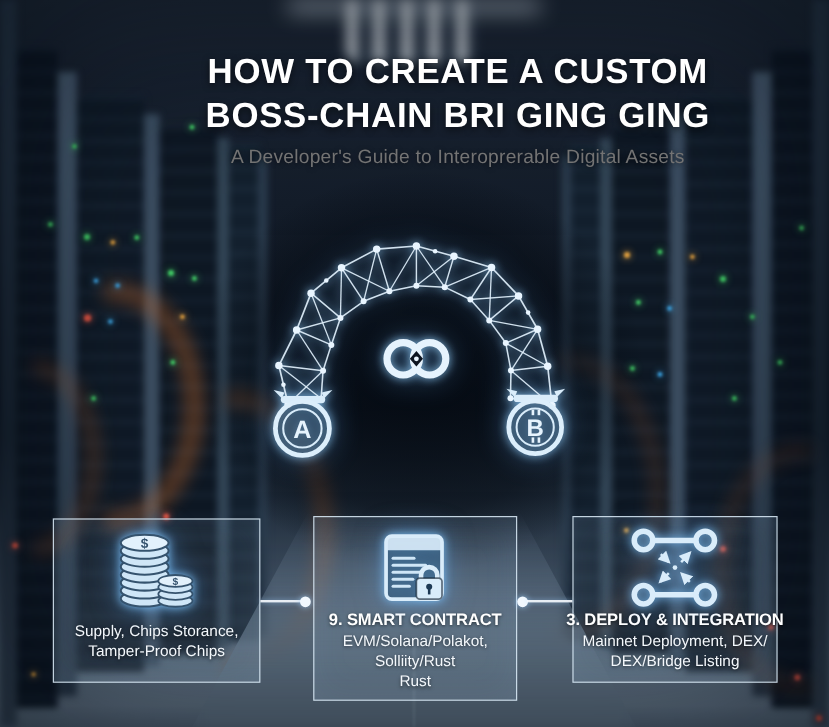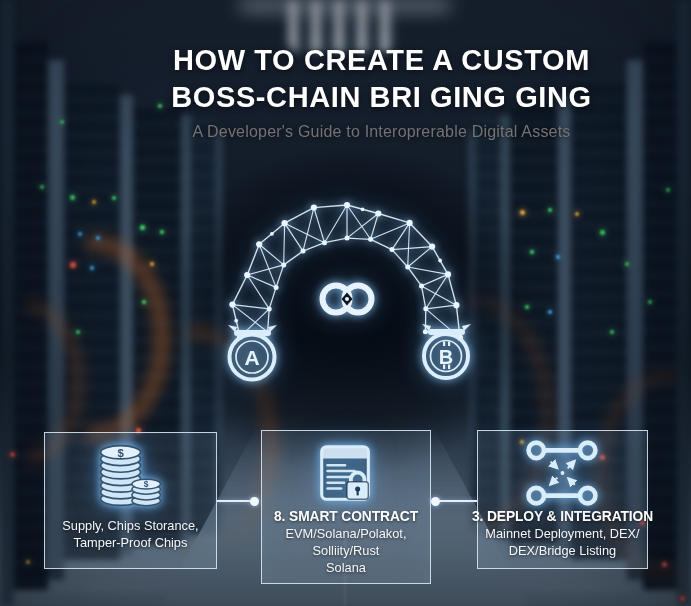--- a/index.html
+++ b/index.html
@@ -305,25 +305,25 @@
         <line x1="16" y1="44" x2="33" y2="44"></line>
         <line x1="16" y1="50" x2="30" y2="50"></line>
       </g>
       <g>
         <path d="M40,44 v-3.5 a7,7 0 0 1 14,0 V44" fill="none" stroke="#d9ecfa" stroke-width="4"></path>
         <rect x="36" y="43" width="22" height="18" rx="3" fill="#d9ecfa" stroke="rgba(10,25,40,.6)" stroke-width="1.5"></rect>
         <circle cx="47" cy="50.5" r="2.6" fill="#1d3954"></circle>
         <rect x="45.9" y="51.5" width="2.2" height="5.5" fill="#1d3954"></rect>
       </g>
     </svg>
-    <div class="card-heading">8. SMART CONTRACT</div>
+    <div class="card-heading">9. SMART CONTRACT</div>
     <div class="card-body">
       <span>EVM/Solana/Polakot,</span><br>
       <span>Solliity/Rust</span><br>
-      <span>Solana</span>
+      <span>Rust</span>
     </div>
   </div>
 
   <div class="abs conn-dot" style="left:431px;top:496.5px;"></div>
   <div class="abs conn-line" style="left:439px;top:500px;width:38px;"></div>
 
   <div class="abs card" style="left:477px;top:430px;width:171px;height:139px;">
     <svg class="icon-glow" width="82" height="72" viewBox="0 0 78 70" style="margin-top:6px;">
       <defs>
         <marker id="ah" viewBox="0 0 10 10" refX="8" refY="5" markerWidth="5" markerHeight="5" orient="auto">

